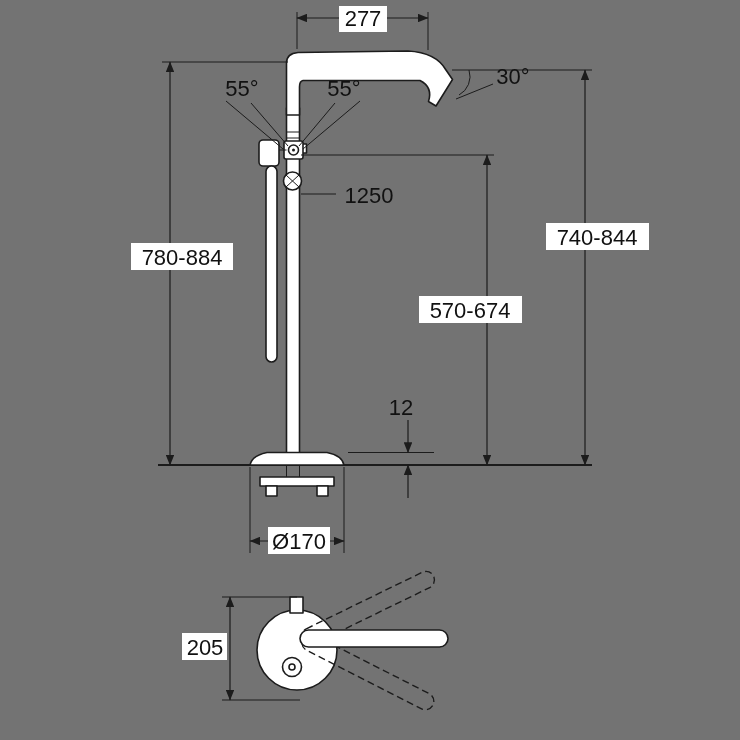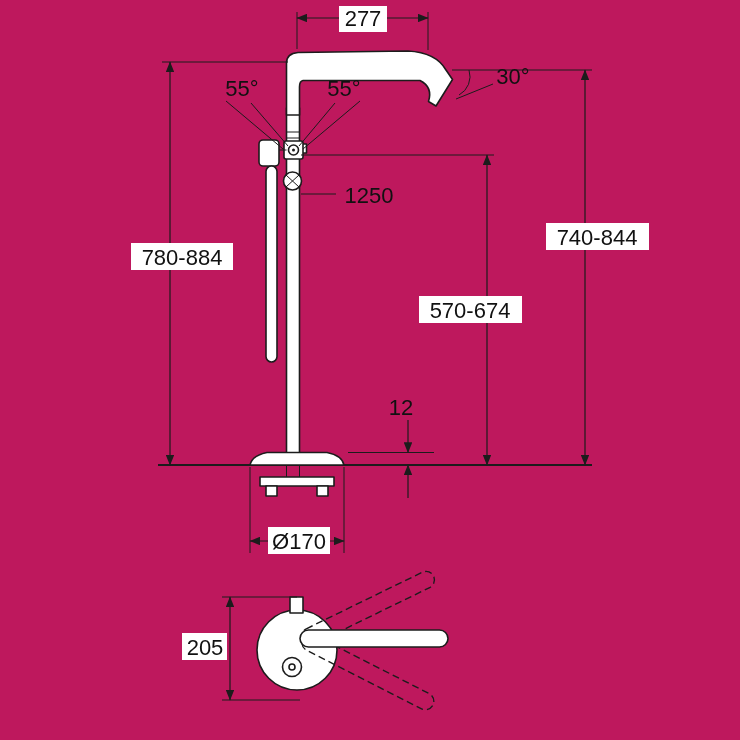--- a/index.html
+++ b/index.html
@@ -3,21 +3,21 @@
 <meta charset="utf-8">
 <style>
   html, body {
     margin: 0;
     padding: 0;
     background: #ffffff;
   }
   .canvas-wrap {
     width: 740px;
     height: 740px;
-    background: #be185d;
+    background: #737373;
     position: relative;
     font-family: "Liberation Sans", sans-serif;
   }
   svg { display: block; }
   .part {
     fill: #ffffff;
     stroke: #1c1c1c;
     stroke-width: 1.6;
     stroke-linejoin: round;
   }

